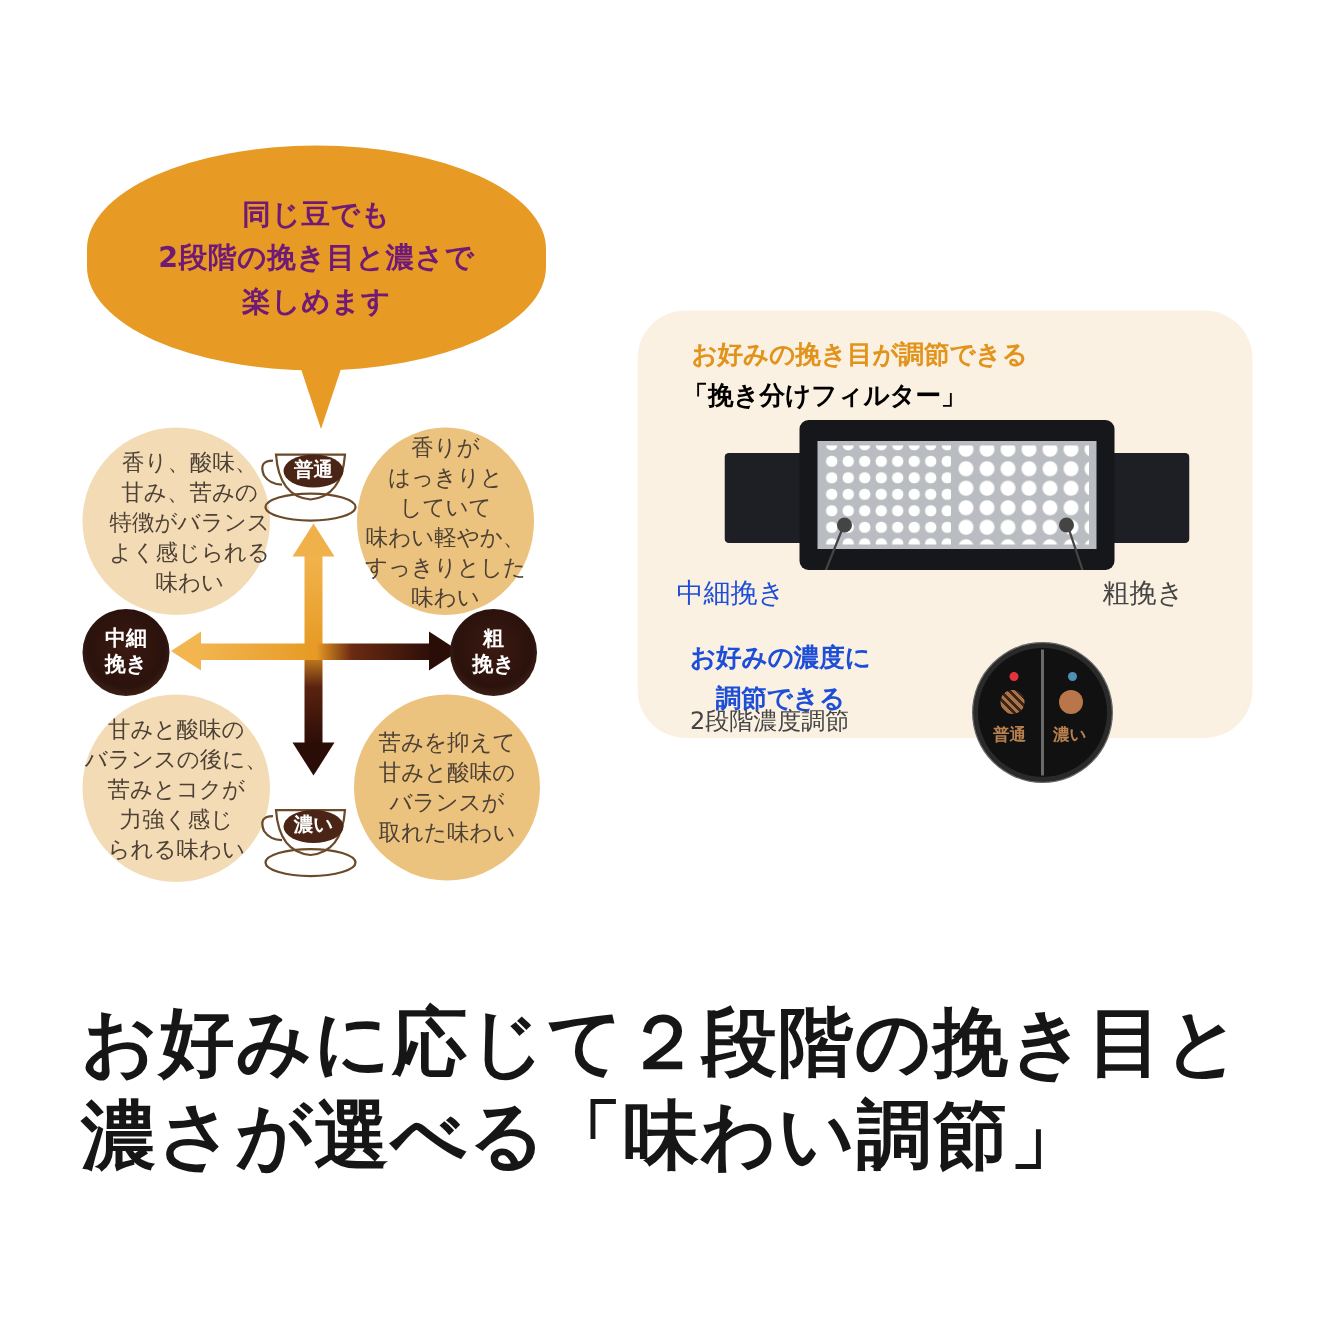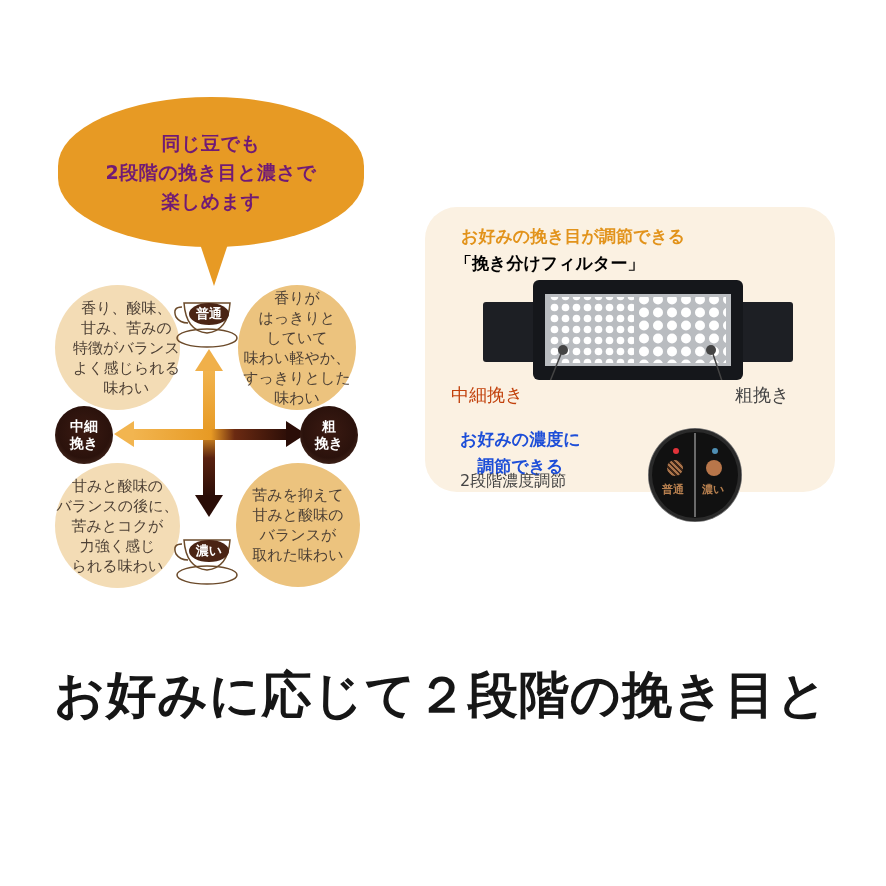--- a/index.html
+++ b/index.html
@@ -55,21 +55,21 @@
   }
 
   
   .panel {
     position: absolute; left: 425px; top: 207px; width: 410px; height: 285px;
     background: #fbf1e2; border-radius: 32px; text-align: center;
   }
   .panel-h1 { position: absolute; left: 36px; top: 18px; color: #e2931b; font-size: 17px; font-weight: bold; }
   .panel-h2 { position: absolute; left: 30px; top: 45px; color: #000000; font-size: 17px; font-weight: bold; }
   .filter { position: absolute; left: 58px; top: 73px; width: 310px; height: 100px; }
-  .label-fine { position: absolute; left: 26px; top: 176px; color: #c2410c; font-size: 18px; }
+  .label-fine { position: absolute; left: 26px; top: 176px; color: #1d4ed8; font-size: 18px; }
   .label-coarse { position: absolute; left: 310px; top: 176px; color: #444; font-size: 18px; }
   .panel-h3 { position: absolute; left: 35px; top: 219px; color: #1d4ed8; font-size: 17px; font-weight: bold; line-height: 27px; }
   .panel-h4 { position: absolute; left: 35px; top: 264px; color: #444; font-size: 16px; font-weight: normal; }
   .knob {
     position: absolute; left: 224px; top: 222px; width: 92px; height: 92px;
     border-radius: 50%; background: #111; box-shadow: inset 0 0 0 3px #2a2a2a, 0 0 0 1px #666;
   }
   .knob-div { position: absolute; left: 45px; top: 4px; width: 2px; height: 84px; background: #6a6a6a; }
   .led { position: absolute; width: 6px; height: 6px; border-radius: 50%; top: 19px; }
   .led-red { left: 24px; background: #e2333a; }
@@ -232,13 +232,14 @@
     <div class="led led-blue"></div>
     <div class="dial dial-normal"></div>
     <div class="dial dial-strong"></div>
     <div class="knob-lbl kl-normal">普通</div>
     <div class="knob-lbl kl-strong">濃い</div>
   </div>
 </div>
 
 <div class="headline">
   <div>お好みに応じて２段階の挽き目と</div>
+  <div>濃さが選べる「味わい調節」</div>
 </div>
 
 </body></html>

